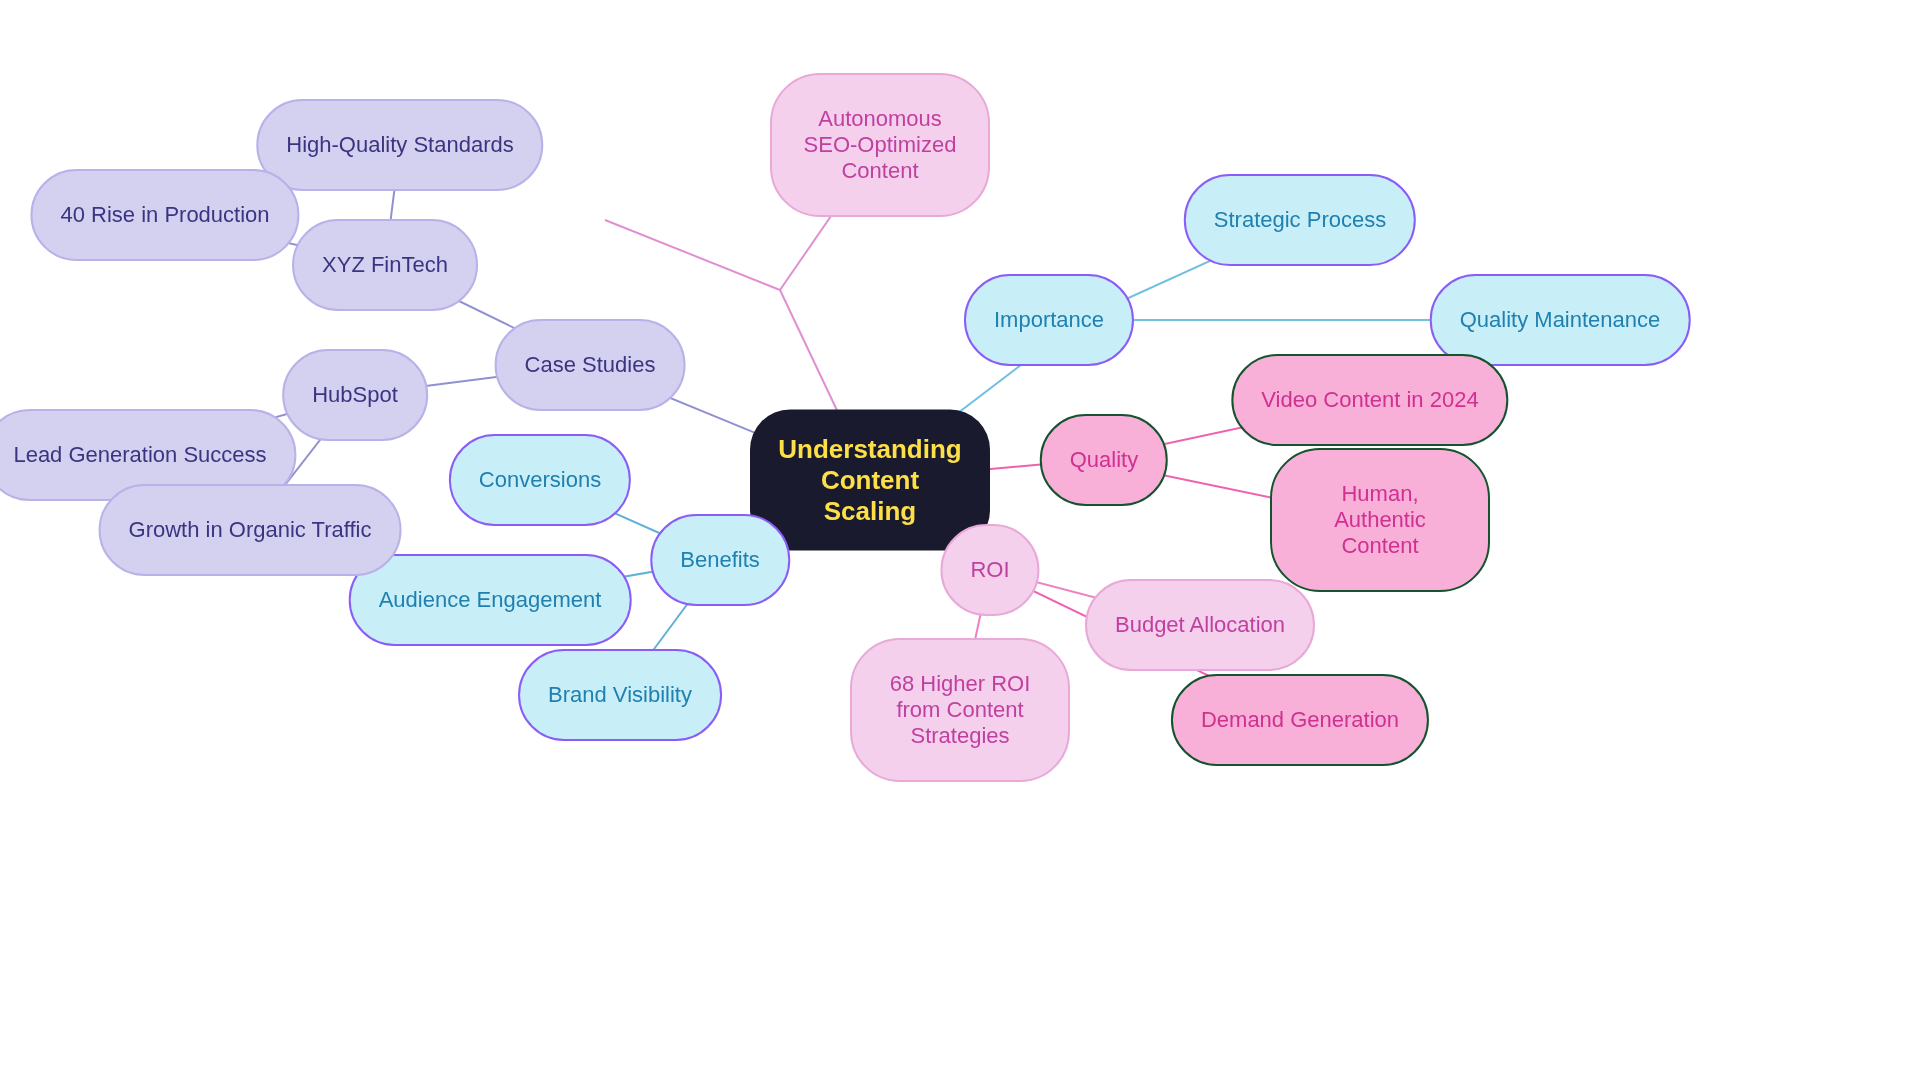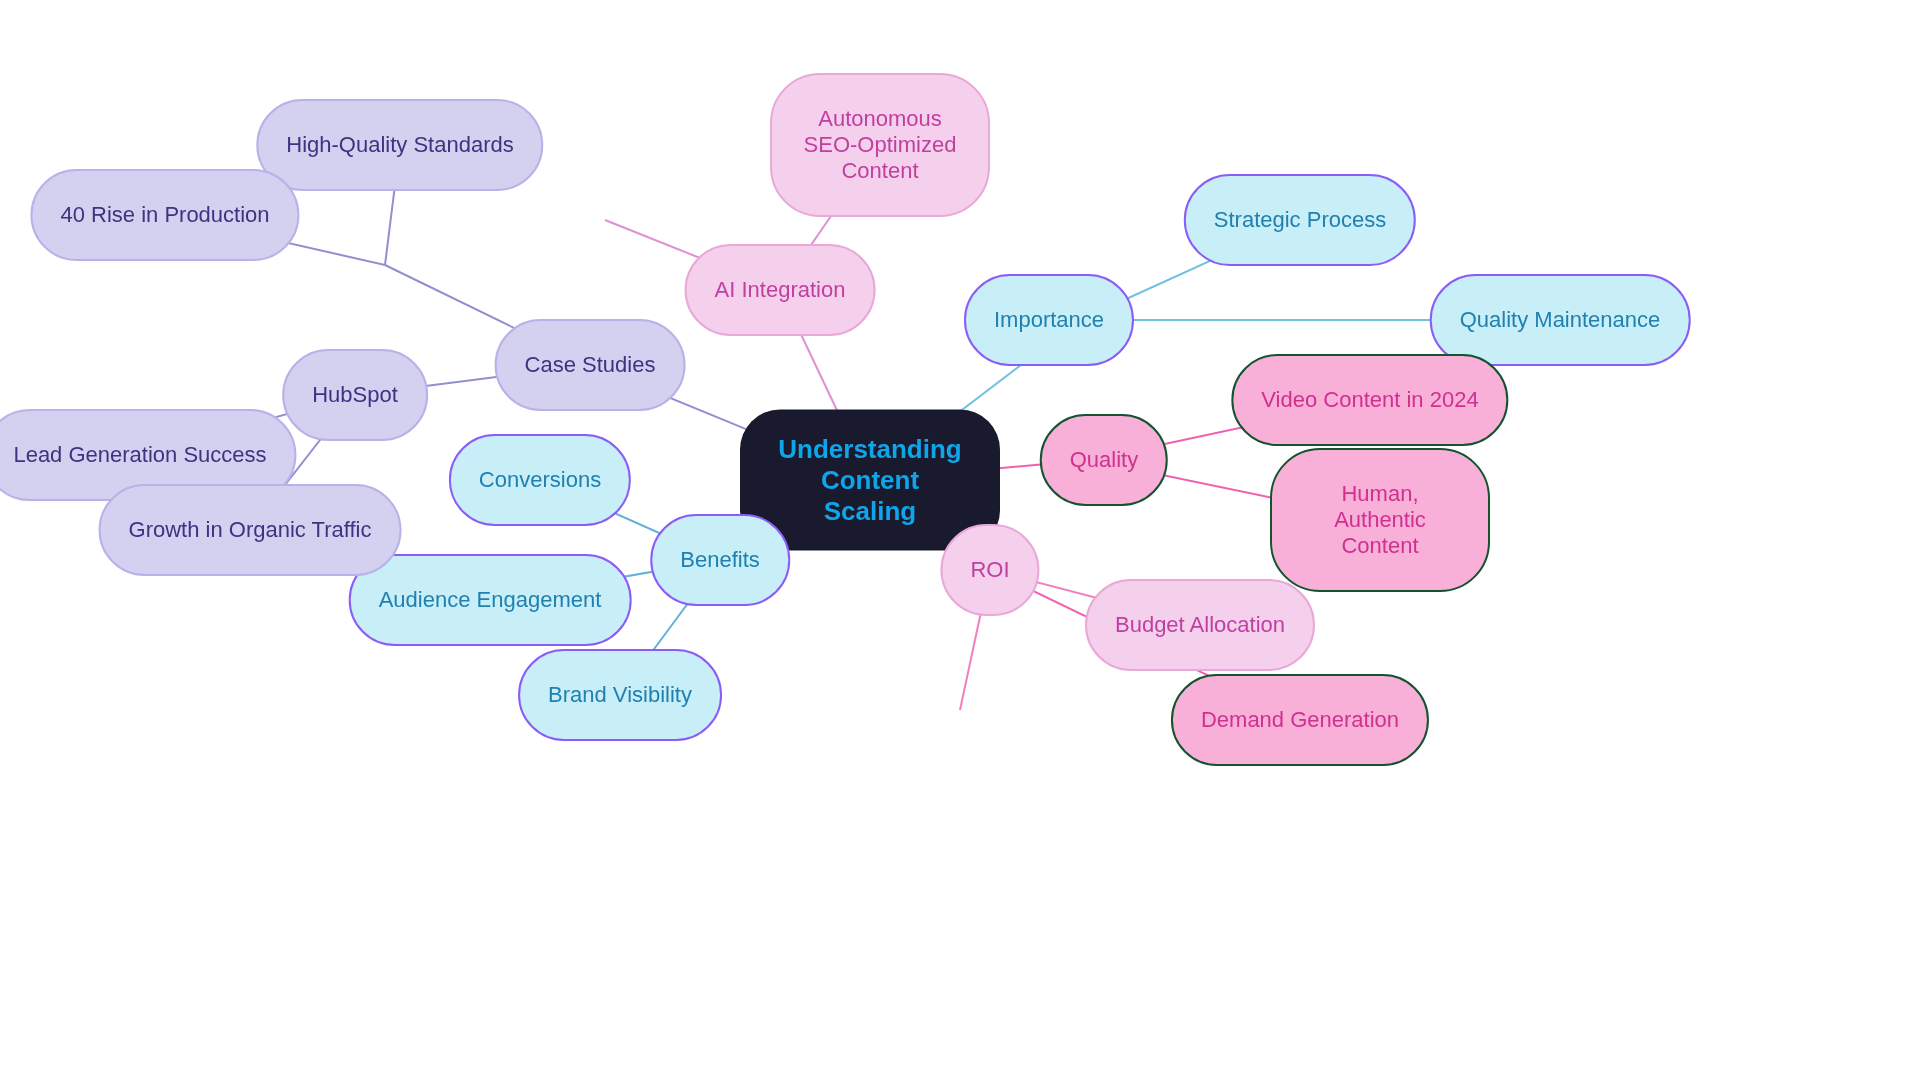--- a/index.html
+++ b/index.html
@@ -36,27 +36,27 @@
       font-size: 22px;
       font-weight: 500;
       padding: 31px 28px;
       white-space: nowrap;
       transform: translate(-50%, -50%);
       cursor: pointer;
     }
 
     .node.center {
       background: #1a1a2e;
-      color: #0ea5e9;
+      color: #fde047;
       font-size: 26px;
       font-weight: 600;
       border-radius: 40px;
       padding: 24px 48px;
       white-space: normal;
-      width: 260px;
+      width: 240px;
       text-align: center;
     }
 
     .node.purple-light {
       background: #d4d0f0;
       color: #3a3580;
       border: 2px solid #b8b2e8;
     }
 
     .node.pink-light {
@@ -107,34 +107,35 @@
       <line x1="870" y1="480" x2="590" y2="365" stroke="#9090d0" stroke-width="2"></line>
       <line x1="590" y1="365" x2="385" y2="265" stroke="#9090d0" stroke-width="2"></line>
       <line x1="385" y1="265" x2="400" y2="145" stroke="#9090d0" stroke-width="2"></line>
       <line x1="385" y1="265" x2="165" y2="215" stroke="#9090d0" stroke-width="2"></line>
       <line x1="590" y1="365" x2="355" y2="395" stroke="#9090d0" stroke-width="2"></line>
       <line x1="355" y1="395" x2="140" y2="455" stroke="#9090d0" stroke-width="2"></line>
       <line x1="355" y1="395" x2="250" y2="530" stroke="#9090d0" stroke-width="2"></line>
     </svg>
 <div class="node center" style="left: 870px; top: 480px;">Understanding Content
 Scaling</div>
-    <div class="node pink-light" style="left: 780px; top: 290px;">AI Integration</div>
     <div class="node pink-light node-multiline" style="left: 880px; top: 145px;">Autonomous SEO-Optimized Content</div>
     <div class="node blue-light" style="left: 1049px; top: 320px;">Importance</div>
     <div class="node blue-light" style="left: 1300px; top: 220px;">Strategic Process</div>
     <div class="node blue-light" style="left: 1560px; top: 320px;">Quality Maintenance</div>
     <div class="node pink-medium" style="left: 1104px; top: 460px;">Quality</div>
     <div class="node pink-medium" style="left: 1370px; top: 400px;">Video Content in 2024</div>
     <div class="node pink-medium node-multiline" style="left: 1380px; top: 520px;">Human, Authentic Content</div>
     <div class="node pink-light" style="left: 990px; top: 570px;">ROI</div>
     <div class="node pink-light" style="left: 1200px; top: 625px;">Budget Allocation</div>
+    <div class="node pink-light node-multiline" style="left: 960px; top: 710px;">68 Higher ROI from Content Strategies</div>
     <div class="node pink-medium" style="left: 1300px; top: 720px;">Demand Generation</div>
     <div class="node blue-light" style="left: 720px; top: 560px;">Benefits</div>
     <div class="node blue-light" style="left: 540px; top: 480px;">Conversions</div>
     <div class="node blue-light" style="left: 490px; top: 600px;">Audience Engagement</div>
     <div class="node blue-light" style="left: 620px; top: 695px;">Brand Visibility</div>
     <div class="node purple-light" style="left: 590px; top: 365px;">Case Studies</div>
+    <div class="node purple-light" style="left: 385px; top: 265px;">XYZ FinTech</div>
     <div class="node purple-light" style="left: 400px; top: 145px;">High-Quality Standards</div>
     <div class="node purple-light" style="left: 165px; top: 215px;">40 Rise in Production</div>
     <div class="node purple-light" style="left: 355px; top: 395px;">HubSpot</div>
     <div class="node purple-light" style="left: 140px; top: 455px;">Lead Generation Success</div>
     <div class="node purple-light" style="left: 250px; top: 530px;">Growth in Organic Traffic</div>
   </div>
 
 </body></html>

